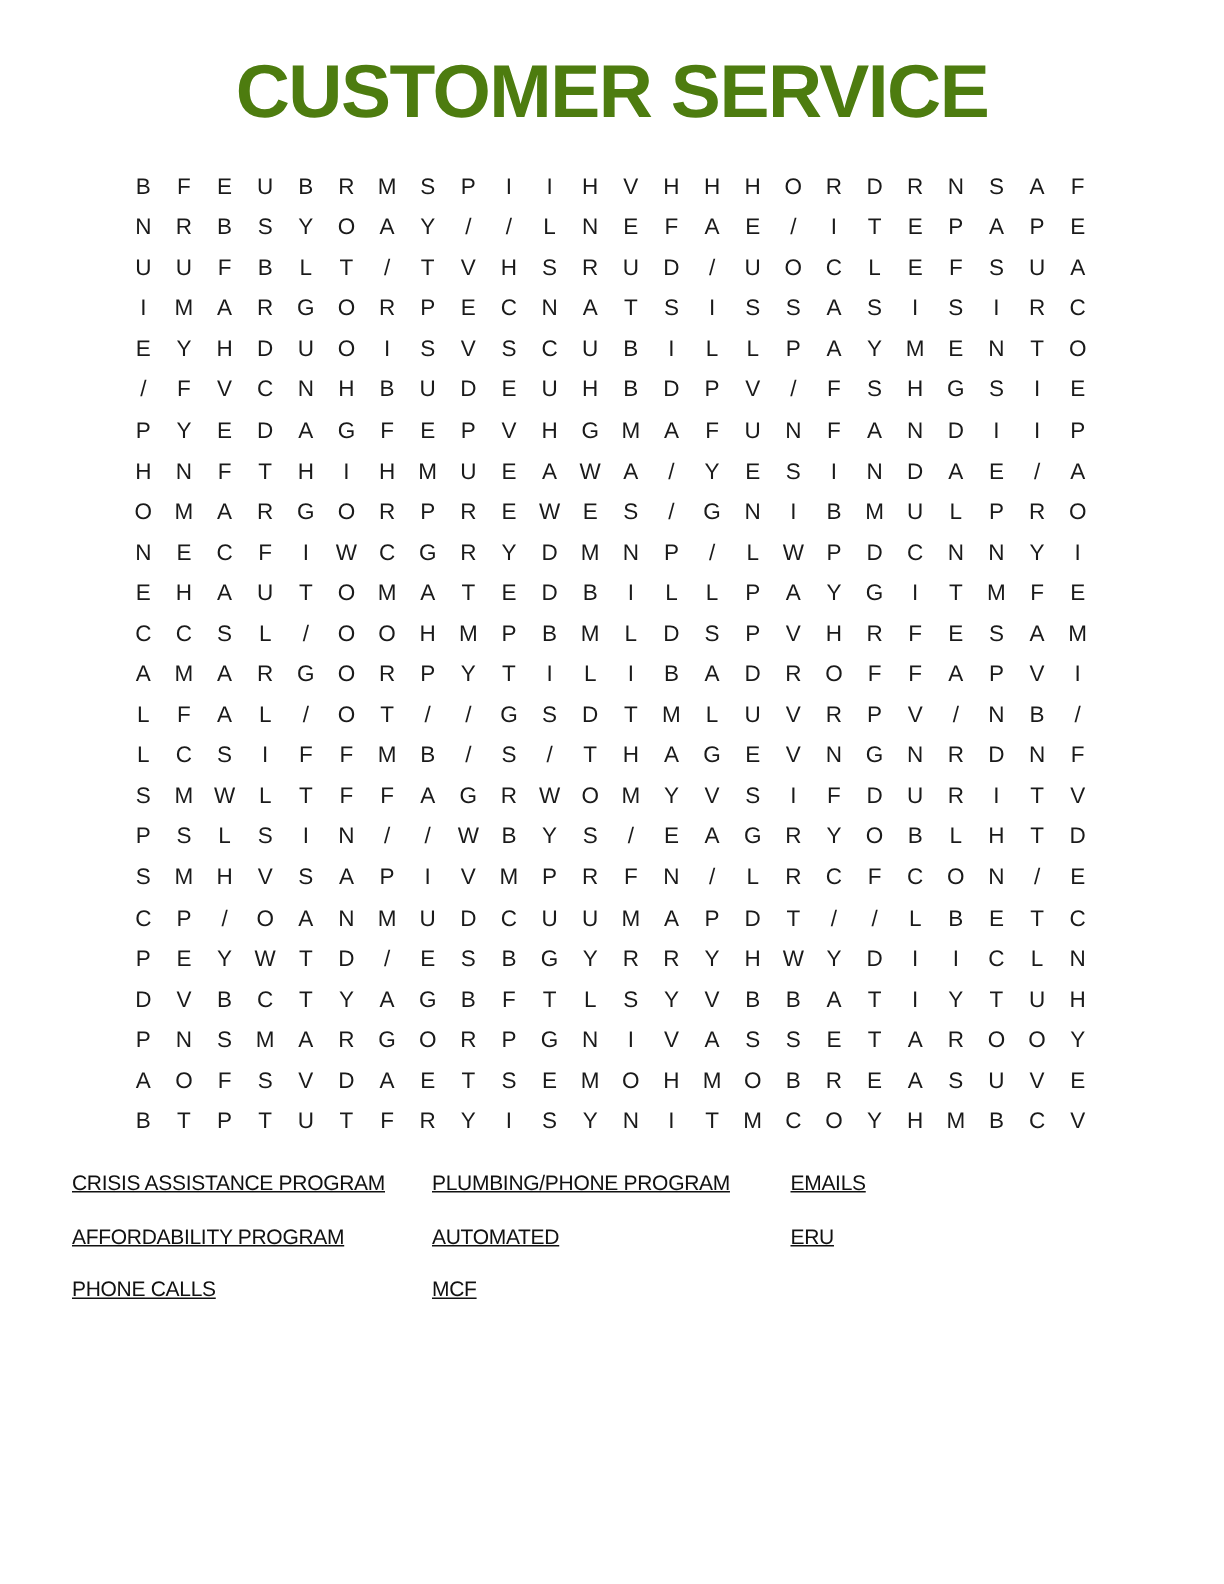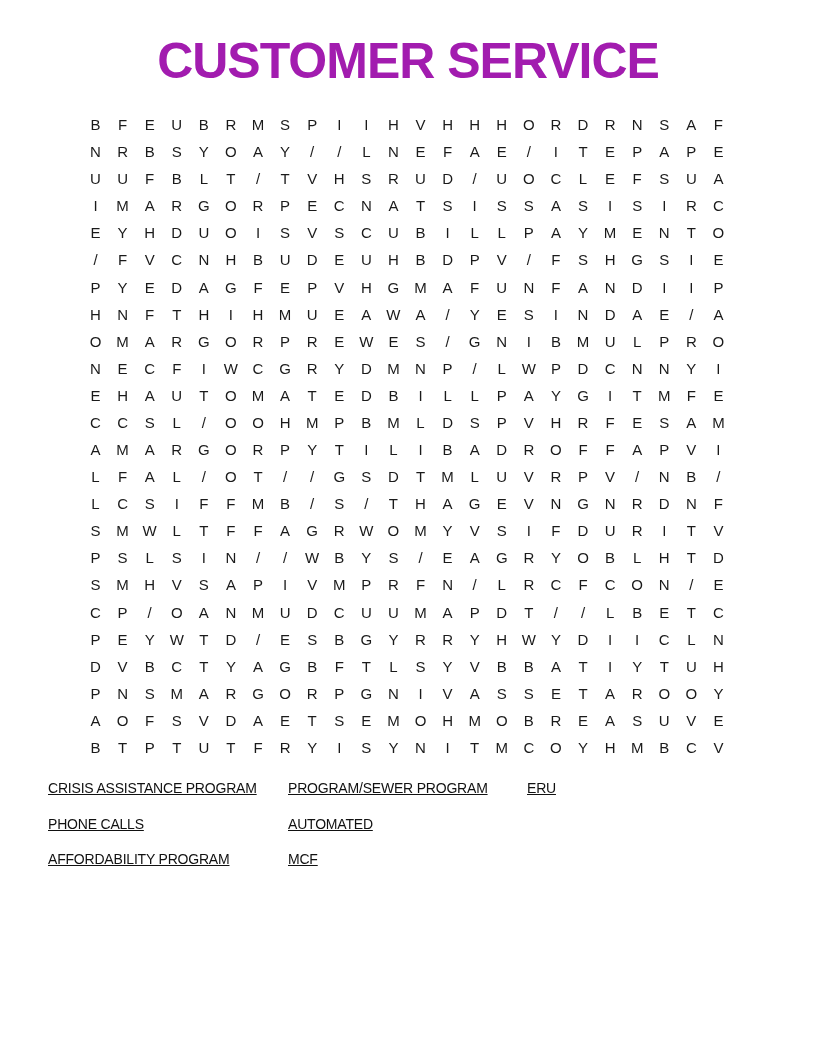--- a/index.html
+++ b/index.html
@@ -16,21 +16,21 @@
   }
   .title {
     position: absolute;
     top: 34px;
     left: 0;
     width: 816px;
     text-align: center;
     font-size: 50px;
     font-weight: bold;
     letter-spacing: -1px;
-    color: #a21caf;
+    color: #4d7c0f;
     margin: 0;
     line-height: 1.1;
   }
   .letter-grid {
     position: absolute;
     left: 82px;
     top: 111px;
     width: 650px;
     height: 650px;
     display: grid;
@@ -645,24 +645,25 @@
     <div class="cell">H</div>
     <div class="cell">M</div>
     <div class="cell">B</div>
     <div class="cell">C</div>
     <div class="cell">V</div>
   </div>
 
 <div class="word-list">
     <div class="word-col">
       <div class="word">CRISIS ASSISTANCE PROGRAM</div>
+      <div class="word">AFFORDABILITY PROGRAM</div>
       <div class="word">PHONE CALLS</div>
-      <div class="word">AFFORDABILITY PROGRAM</div>
     </div>
     <div class="word-col">
-      <div class="word">PROGRAM/SEWER PROGRAM</div>
+      <div class="word">PLUMBING/PHONE PROGRAM</div>
       <div class="word">AUTOMATED</div>
       <div class="word">MCF</div>
     </div>
     <div class="word-col">
+      <div class="word">EMAILS</div>
       <div class="word">ERU</div>
     </div>
   </div>
 
 </body></html>

